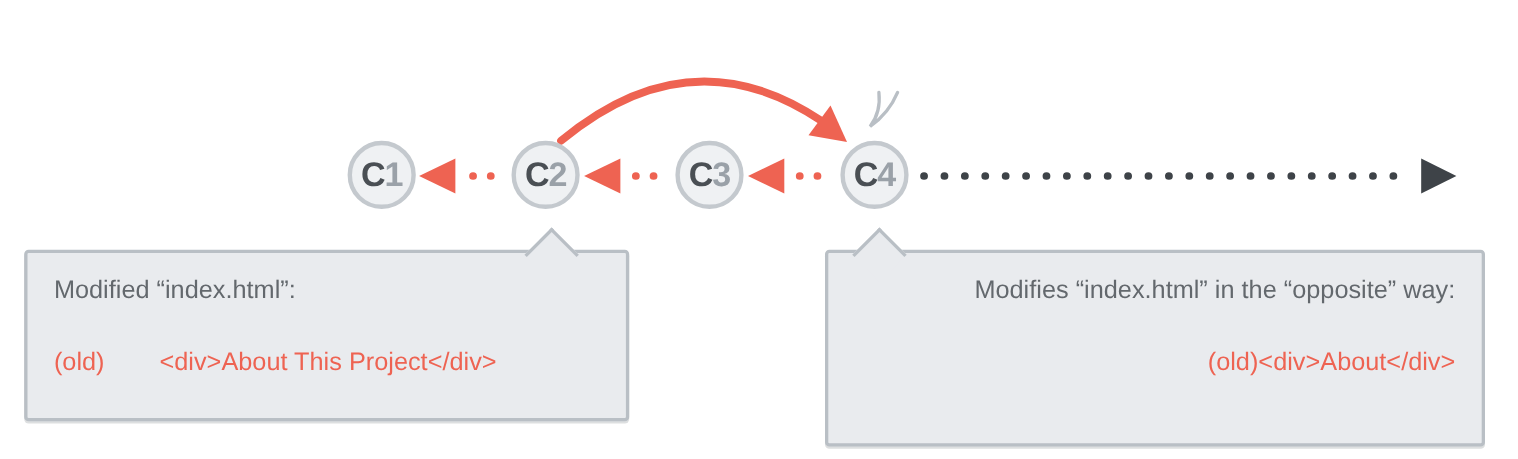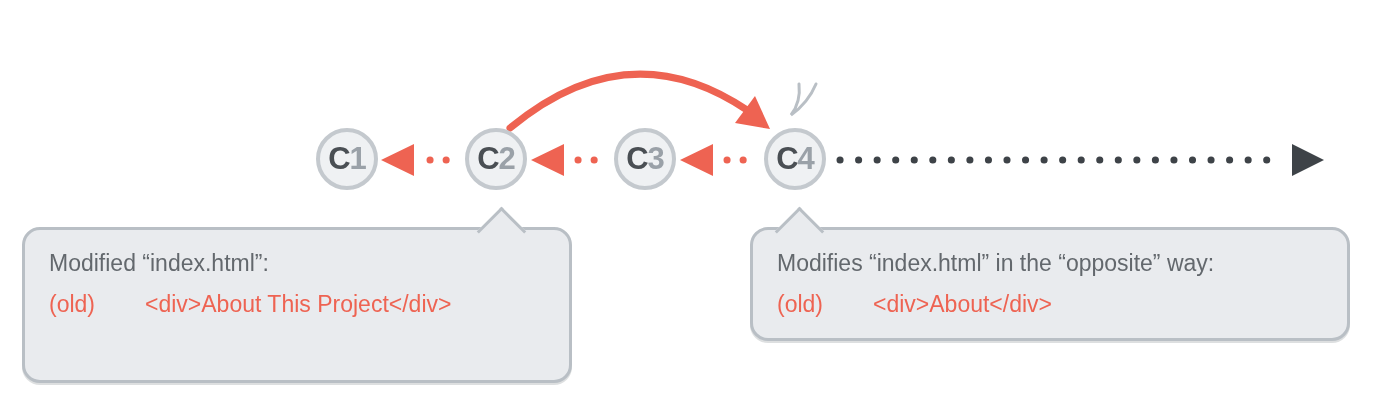--- a/index.html
+++ b/index.html
@@ -44,31 +44,31 @@
   }
   .revert-bubble .bubble-text{
     color:var(--accent-red,#ee6352);font-weight:bold;font-size:26px;letter-spacing:0;
   }
   .bubble-tail{position:absolute;left:780px;top:80px;z-index:3;}
   .bubble-tail path{fill:#ffffff;stroke:var(--border-gray,#b9bfc5);stroke-width:3;stroke-linecap:round;}
 
   
   .callout{
     position:absolute;z-index:3;background:var(--box-fill,#e9ebee);
-    border:3px solid var(--border-gray,#b9bfc5);border-radius:18px;
+    border:3px solid var(--border-gray,#b9bfc5);border-radius:4px;
     box-shadow:0 2px 0 rgba(120,126,132,.25);
     padding:13px 24px 0 24px;box-sizing:border-box;
     font-size:23px;line-height:41px;white-space:nowrap;
   }
   .callout-left{left:22px;top:227px;width:550px;height:156px;}
-  .callout-right{left:750px;top:227px;width:600px;height:114px;}
+  .callout-right{left:750px;top:227px;width:600px;height:179px;text-align:right;}
   .callout .title-line{color:var(--gray-text,#63686d);}
   .callout .old-line{color:var(--accent-red,#ee6352);}
   .callout .new-line{color:var(--teal-green,#2bab8b);}
-  .callout .diff-label{display:inline-block;width:96px;}
+  .callout .diff-label{display:inline-block;width:96px;margin-top:24px;}
 
   
   .callout-notch{
     position:absolute;width:32px;height:32px;z-index:4;
     background:var(--box-fill,#e9ebee);
     border-top:3px solid var(--border-gray,#b9bfc5);
     border-left:3px solid var(--border-gray,#b9bfc5);
     transform:rotate(45deg);
   }
   .notch-left{left:484px;top:214px;}

